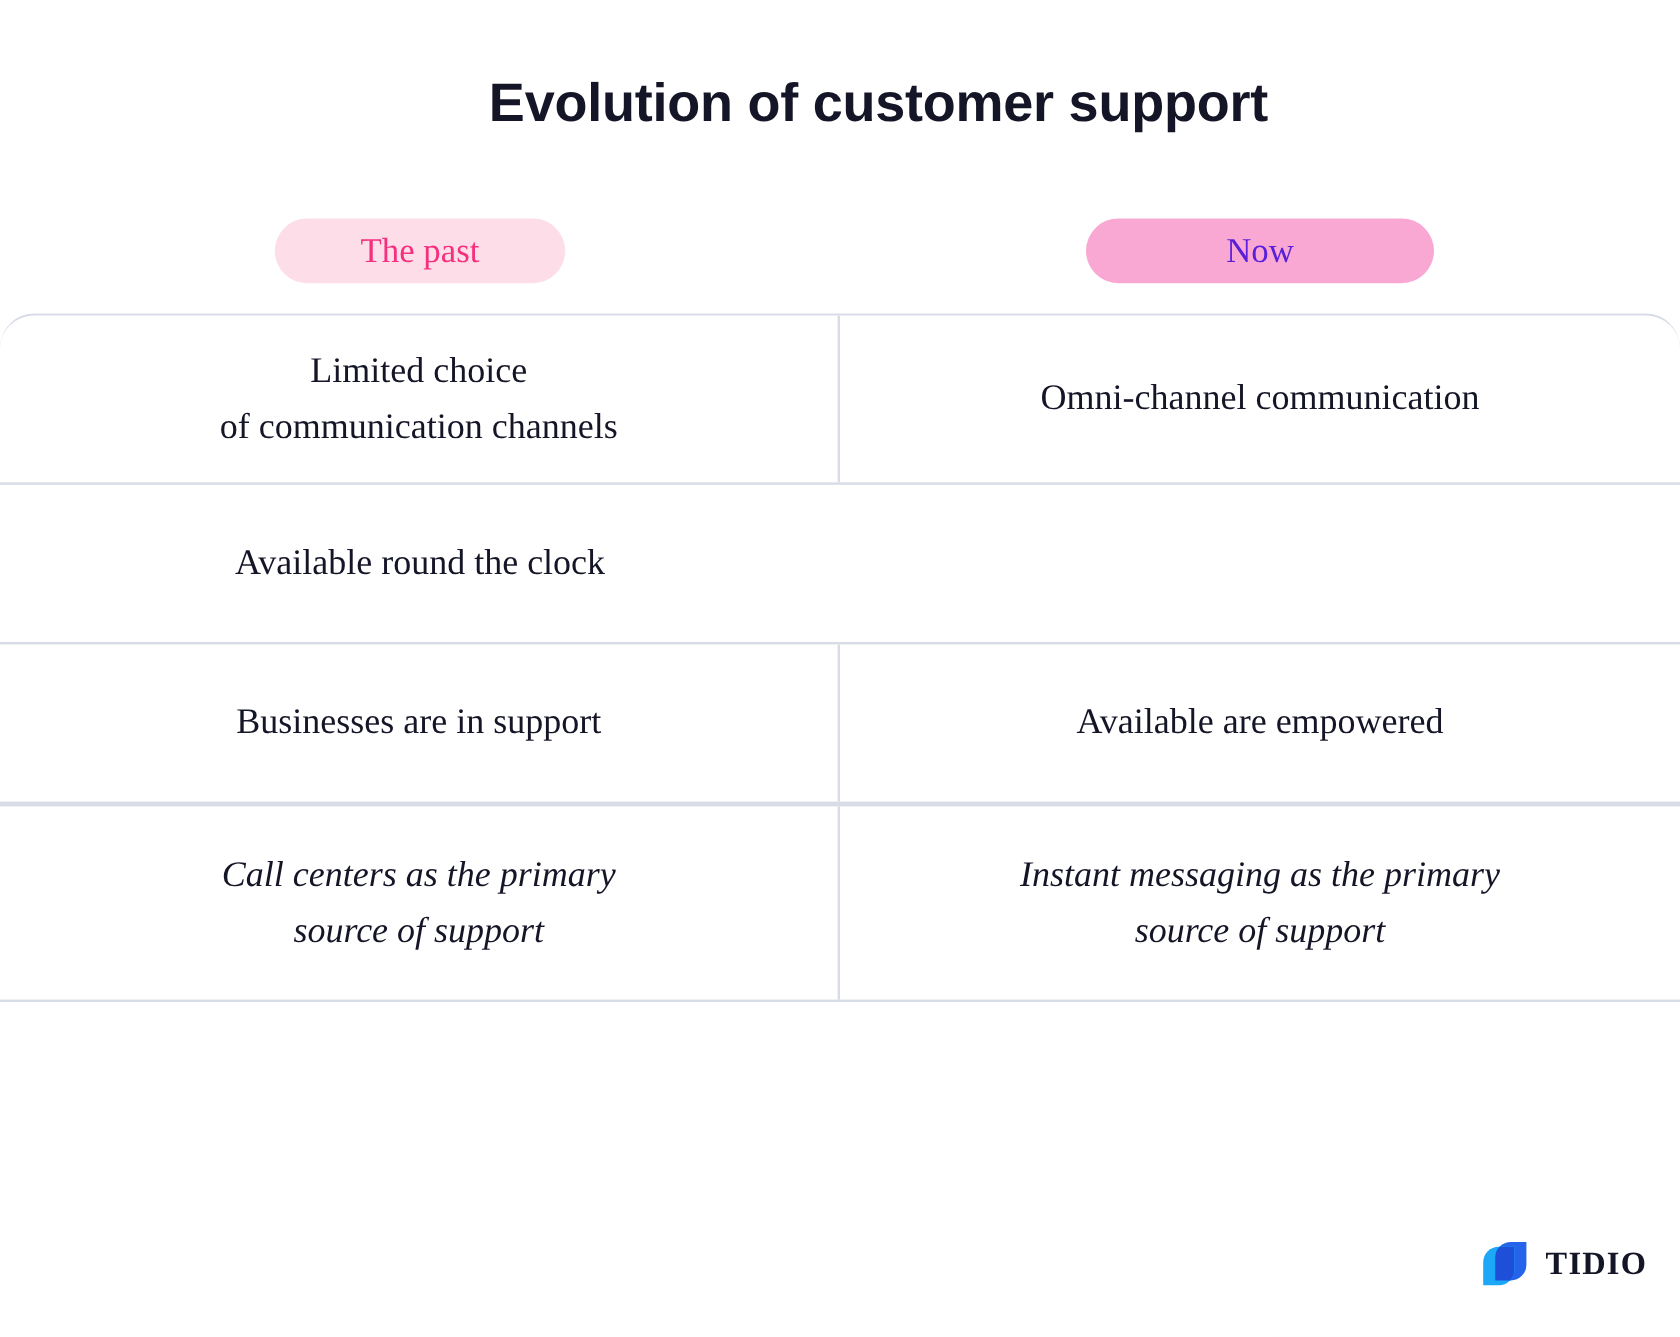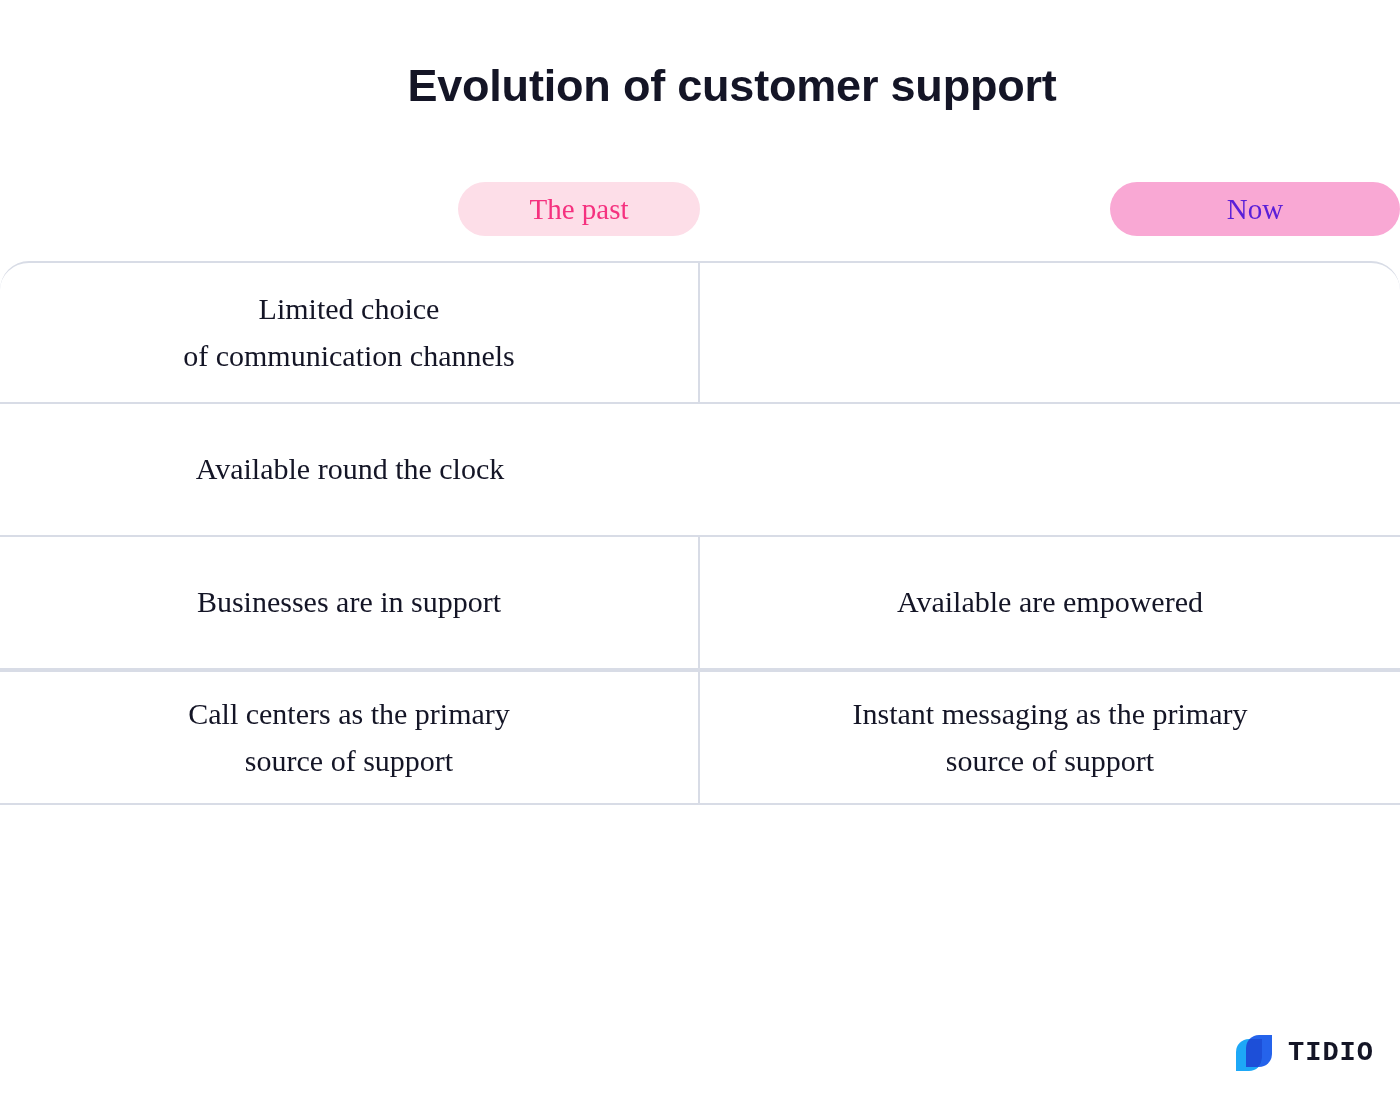--- a/index.html
+++ b/index.html
@@ -38,21 +38,21 @@
     top: 182px;
     left: 0;
     width: 1400px;
     height: 54px;
     display: flex;
   }
   .pill-cell {
     width: 700px;
     display: flex;
     align-items: center;
-    justify-content: flex-end;
+    justify-content: center;
   }
   .pill {
     height: 54px;
     border-radius: 27px;
     display: flex;
     align-items: center;
     justify-content: center;
     font-size: 29px;
     line-height: 1;
     white-space: nowrap;
@@ -94,38 +94,38 @@
     font-size: 30px;
     line-height: 1.55;
     color: #141526;
     padding: 18px 26px;
   }
   .cell-left {
     border-right: 2px solid #d8dce6;
   }
   .row-tall .cell { height: 139px; }
   .row-mid  .cell { height: 131px; }
-  .row-last .cell { height: 131px; }
+  .row-last .cell { height: 161px; font-style: italic; }
 
   
   .logo {
     position: absolute;
     left: 1232px;
     top: 1031px;
     display: flex;
     align-items: center;
     gap: 12px;
   }
   .logo-mark {
     width: 44px;
     height: 44px;
     display: block;
   }
   .logo-word {
-    font-family: Liberation Mono, monospace;
+    font-family: Liberation Serif, serif;
     font-weight: 700;
     font-size: 27px;
     letter-spacing: 1px;
     color: #141526;
     line-height: 1;
   }
 </style>
 </head>
 <body>
 
@@ -137,20 +137,21 @@
   </div>
   <div class="pill-cell">
     <div class="pill pill-now">Now</div>
   </div>
 </div>
 
 <div class="table">
 
   <div class="row row-tall">
     <div class="cell cell-left">Limited choice<br>of communication channels</div>
+    <div class="cell">Omni-channel communication</div>
   </div>
 
   <div class="row row-mid">
     <div class="cell">Available round the clock</div>
   </div>
 
   <div class="row row-mid">
     <div class="cell cell-left">Businesses are in support</div>
     <div class="cell">Available are empowered</div>
   </div>

